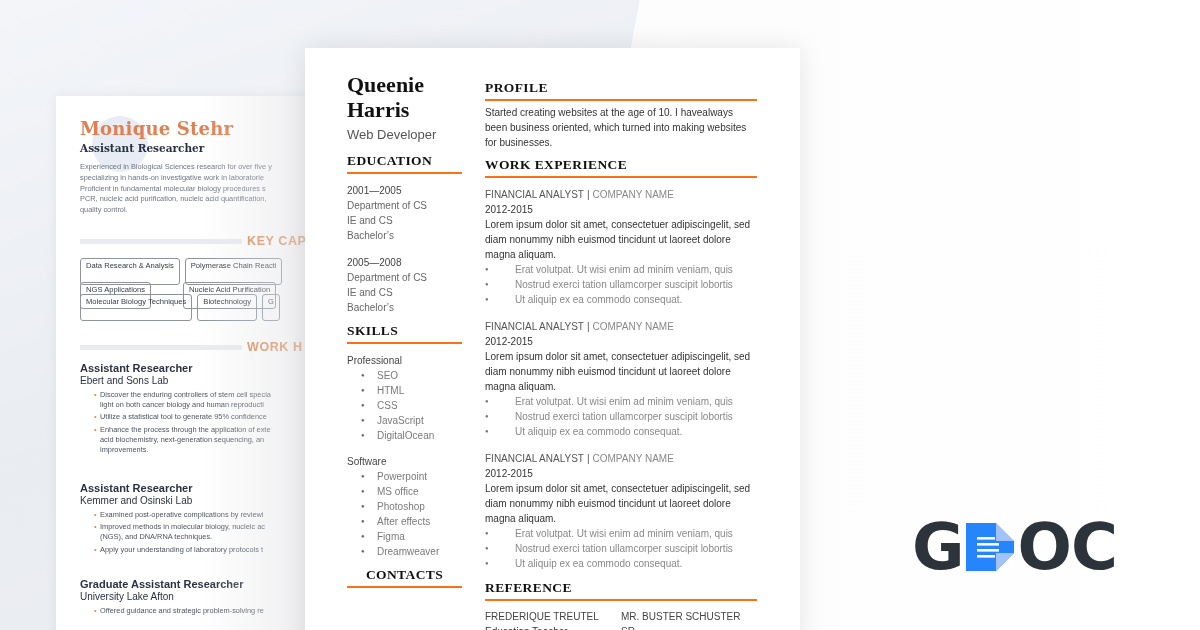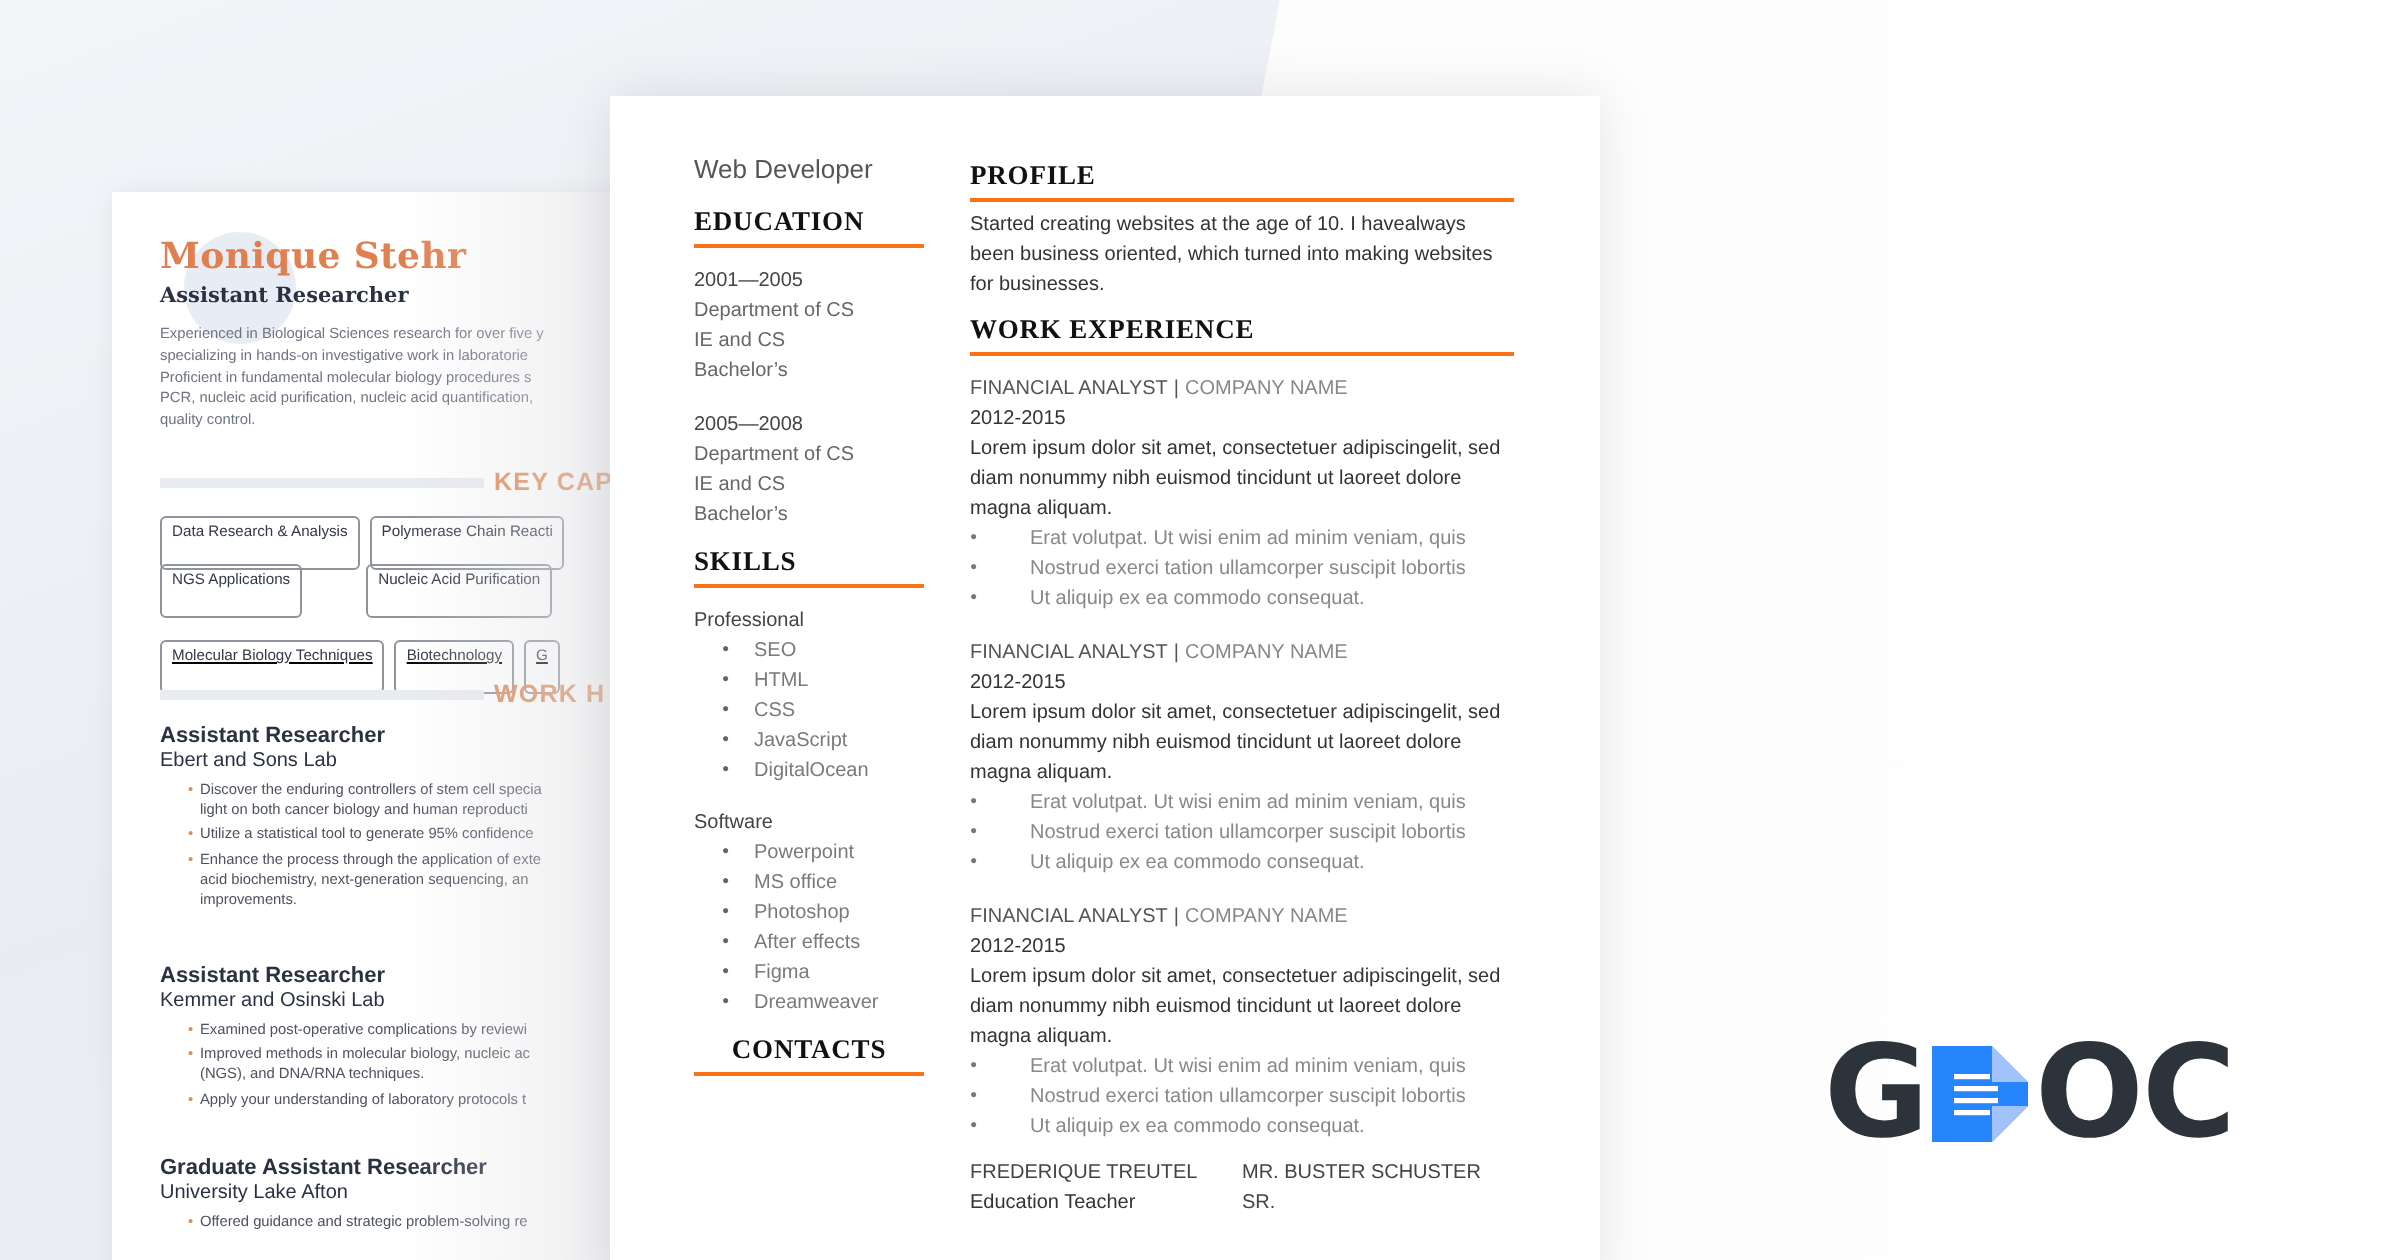--- a/index.html
+++ b/index.html
@@ -149,21 +149,21 @@
 
   <div class="chips-row" style="top:162px;">
     <span class="chip">Data Research &amp; Analysis</span>
     <span class="chip">Polymerase Chain Reacti</span>
   </div>
   <div class="chips-row" style="top:186px;gap:32px;">
     <span class="chip">NGS Applications</span>
     <span class="chip">Nucleic Acid Purification</span>
     <span class="chip">Targe</span>
   </div>
-  <div class="chips-row" style="top:224px;text-decoration:underline;">
+  <div class="chips-row" style="top:198px;">
     <span class="chip">Molecular Biology Techniques</span>
     <span class="chip">Biotechnology</span>
     <span class="chip">G</span>
   </div>
 
   <div class="section-head" style="top:244px;">
     <div class="bar"></div>
     <div class="label">WORK H</div>
   </div>
 
@@ -192,20 +192,24 @@
     <div class="jc">University Lake Afton</div>
     <ul>
       <li>Offered guidance and strategic problem-solving re</li>
     </ul>
   </div>
 </div>
 <div class="fade-strip"></div>
 
 <div class="resume-front">
   <div class="front-left">
+    <div class="f-name">
+      <div>Queenie</div>
+      <div>Harris</div>
+    </div>
     <div class="f-title">Web Developer</div>
 
     <div class="f-section" style="margin-top:11px;">EDUCATION</div>
     <div style="margin-top:9px;">
       <div class="f-small dark">2001—2005</div>
       <div class="f-small">Department of CS</div>
       <div class="f-small">IE and CS</div>
       <div class="f-small">Bachelor’s</div>
     </div>
     <div style="margin-top:12px;">
@@ -269,20 +273,21 @@
       <div class="job-title"><span>FINANCIAL ANALYST</span><span class="sep">|</span><span class="company">COMPANY NAME</span></div>
       <div class="r-text">2012-2015</div>
       <div class="r-text">Lorem ipsum dolor sit amet, consectetuer adipiscingelit, sed diam nonummy nibh euismod tincidunt ut laoreet dolore magna aliquam.</div>
       <ul>
         <li>Erat volutpat. Ut wisi enim ad minim veniam, quis</li>
         <li>Nostrud exerci tation ullamcorper suscipit lobortis</li>
         <li>Ut aliquip ex ea commodo consequat.</li>
       </ul>
     </div>
 
+    <div class="f-section" style="margin-top:9px;">REFERENCE</div>
     <div class="refs">
       <div class="ref">
         <div class="ref-name">FREDERIQUE TREUTEL</div>
         <div class="ref-role">Education Teacher</div>
       </div>
       <div class="ref">
         <div class="ref-name">MR. BUSTER SCHUSTER SR.</div>
 
       </div>
     </div>

